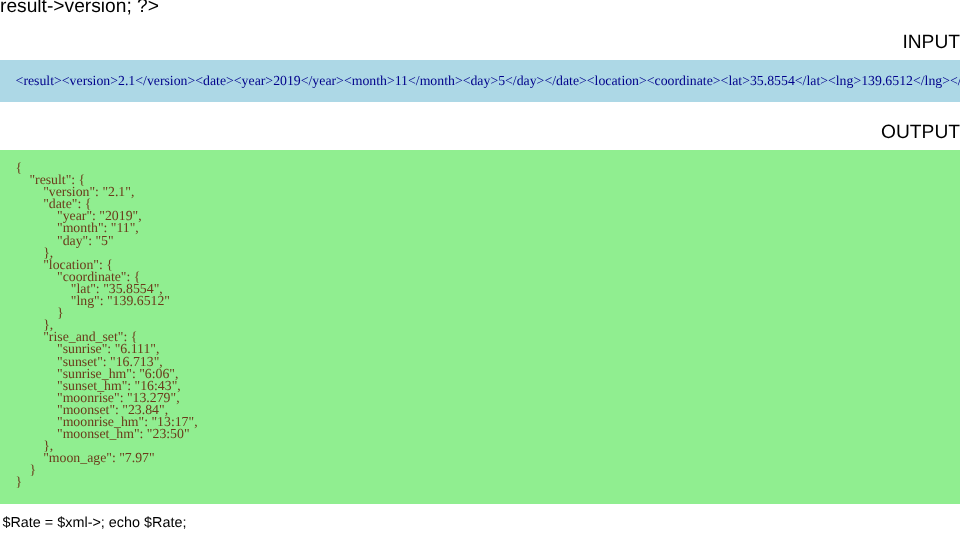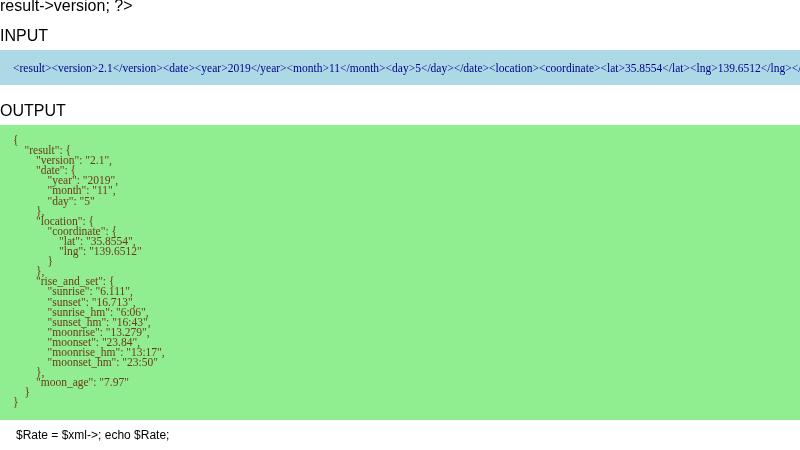--- a/index.html
+++ b/index.html
@@ -20,21 +20,21 @@
       left: 0;
       top: -1px;
       font-size: 16px;
       line-height: 14px;
       white-space: nowrap;
     }
     .heading {
       position: absolute;
       left: 0;
       width: 800px;
-      text-align: left;
+      text-align: right;
       font-size: 16px;
       line-height: 18px;
       font-family: "Liberation Sans", sans-serif;
     }
     .heading.input { top: 27px; }
     .heading.output { top: 102px; }
     .input-box {
       position: absolute;
       left: 0;
       top: 50px;
@@ -68,21 +68,21 @@
       top: 10px;
       margin: 0;
       font-family: "Liberation Serif", serif;
       font-size: 11.5px;
       line-height: 10.1px;
       color: #6b3a1a;
       white-space: pre;
     }
     .bottom-line {
       position: absolute;
-      left: 16px;
+      left: 2px;
       top: 428px;
       font-size: 12px;
       line-height: 14px;
       white-space: nowrap;
     }
   </style>
 </head>
 <body>
 
 <div class="top-line">result-&gt;version; ?&gt;</div>

